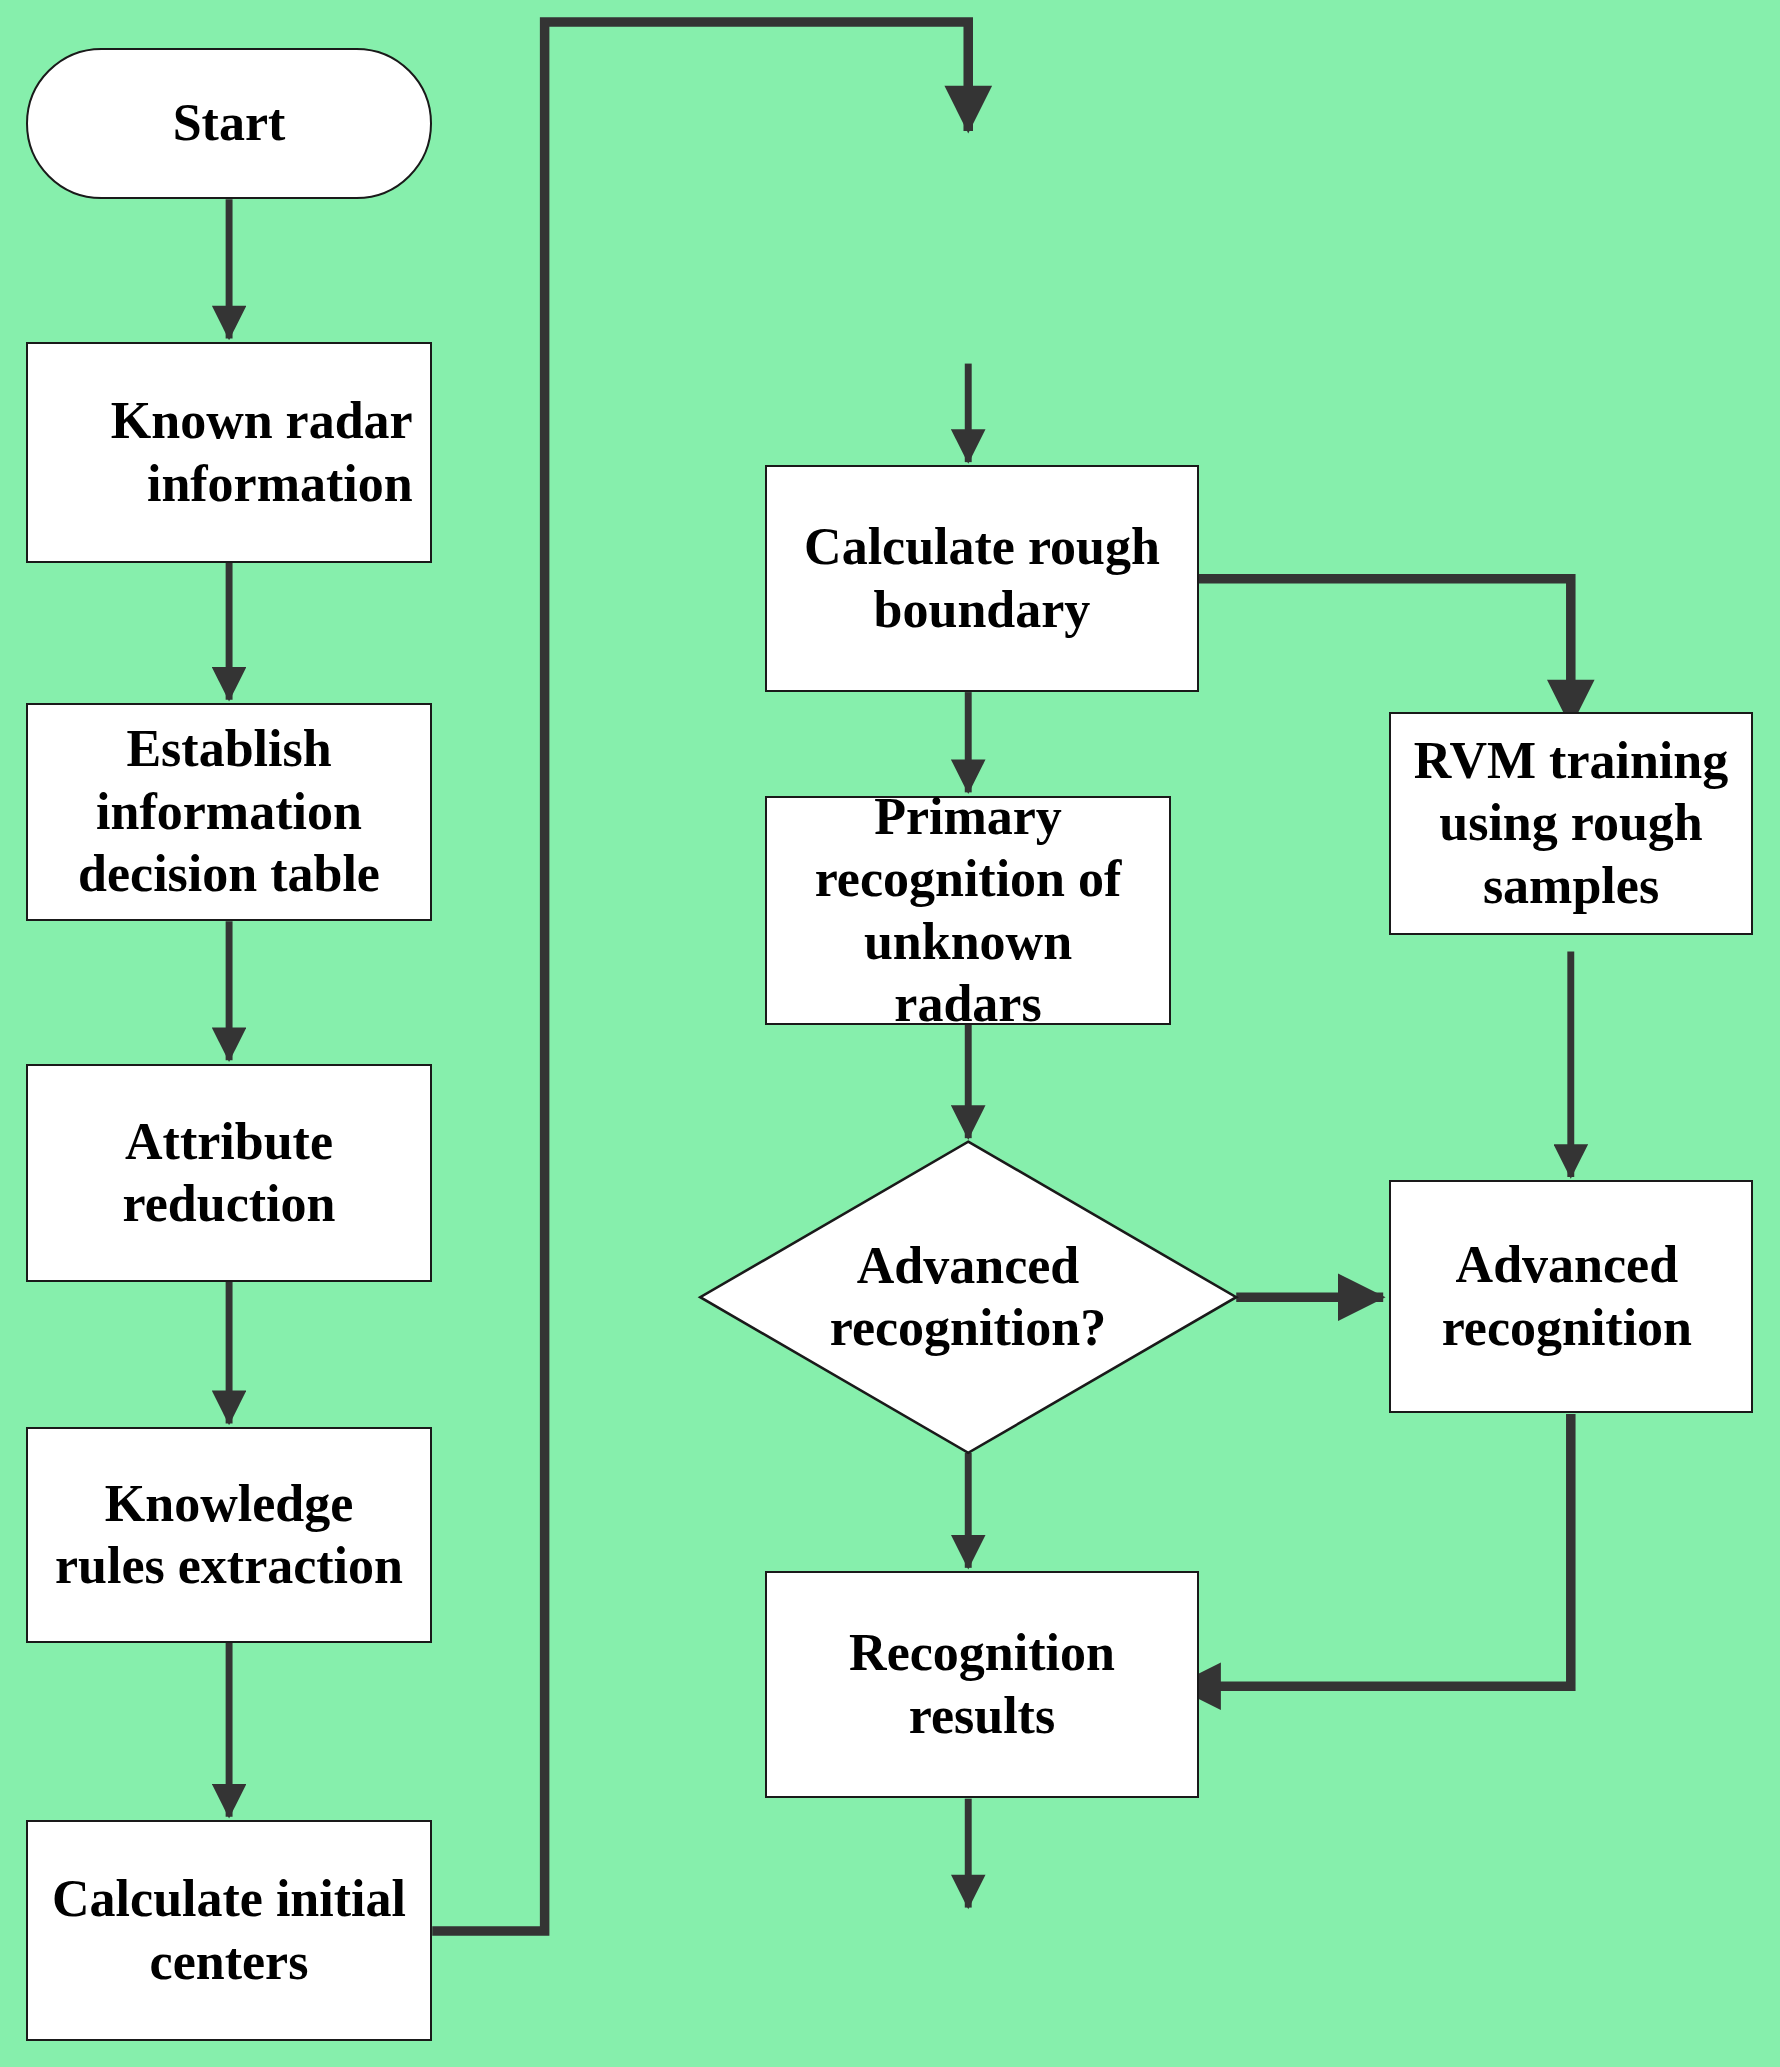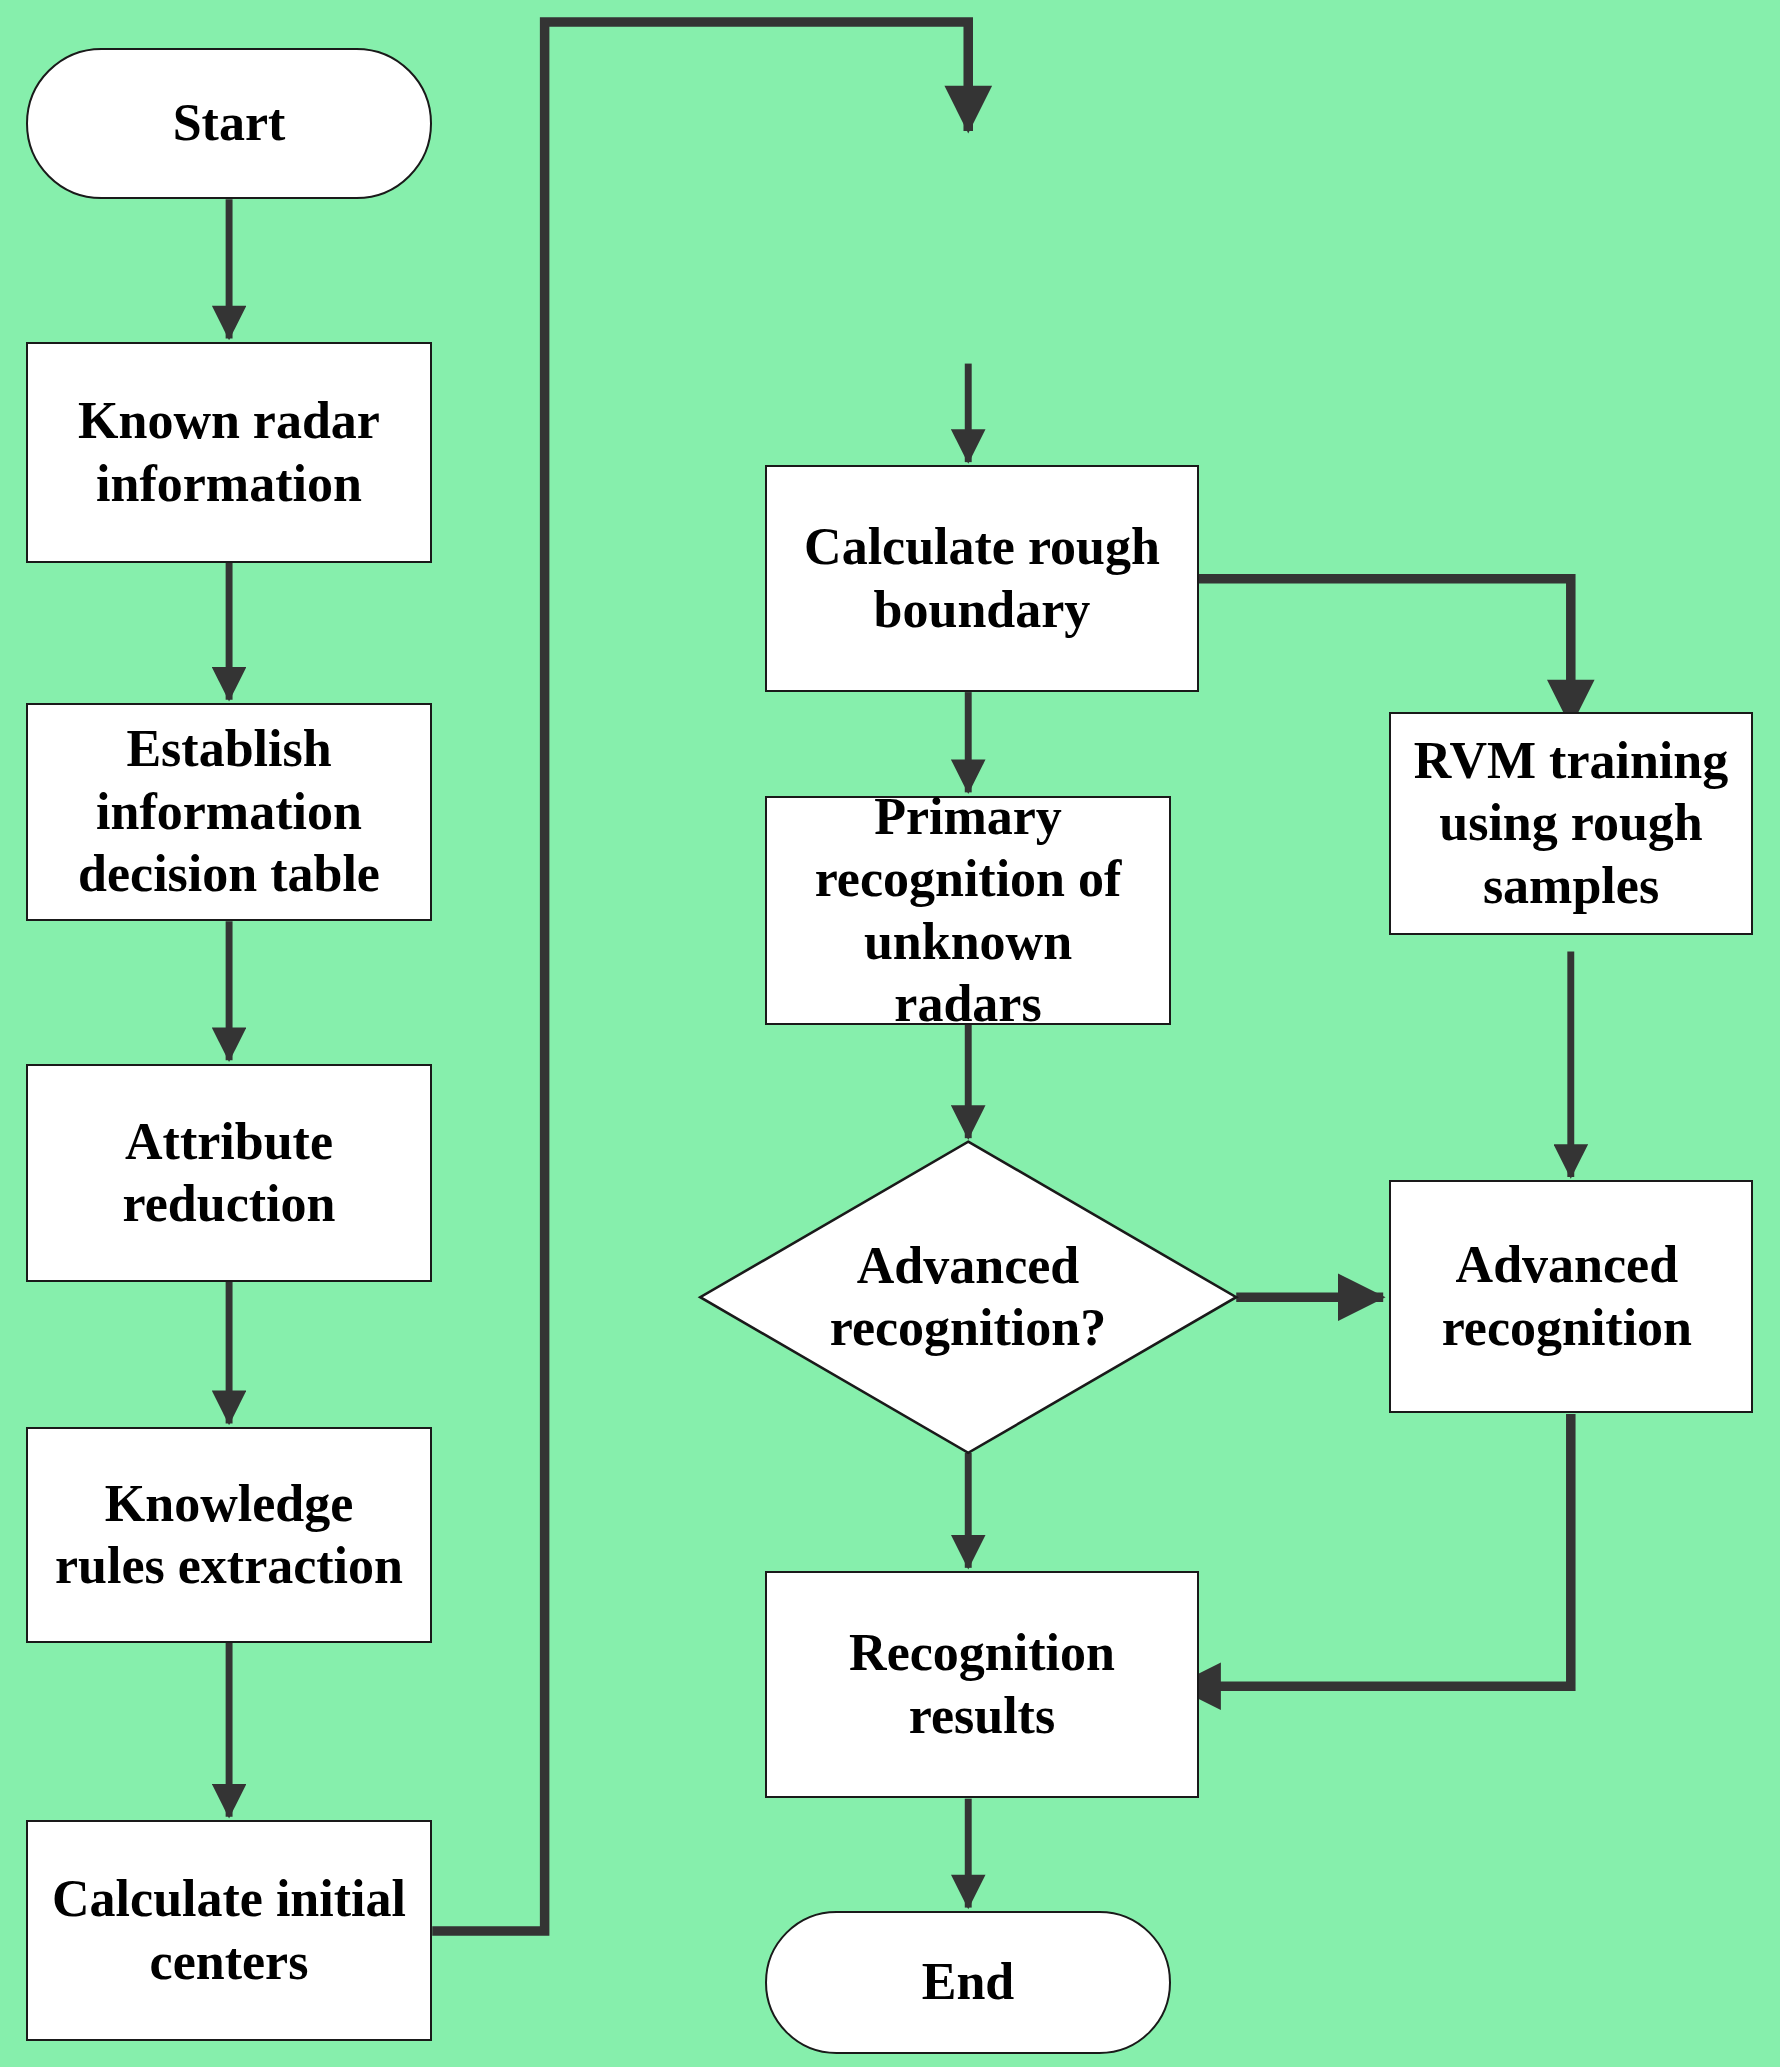--- a/index.html
+++ b/index.html
@@ -95,21 +95,21 @@
     <path class="edge thick" d="M 1817 1635 L 1817 1950 L 1360 1950" marker-end="url(#arrow)"></path>
     <path class="edge thin" d="M 1120 2080 L 1120 2206" marker-end="url(#arrow)"></path>
 
     <polygon class="shape-diamond" points="1120,1320 1430,1500 1120,1680 810,1500"></polygon>
   </svg>
 
   <div class="node terminator" style="left:26px; top:48px; width:406px; height:151px;">
     <span class="lbl">Start</span>
   </div>
 
-  <div class="node" style="left:26px; top:342px; width:406px; height:221px;">
+  <div class="node" style="left:26px; top:342px; width:406px; height:221px;text-align:right;">
     <span class="lbl">Known radar information</span>
   </div>
 
   <div class="node" style="left:26px; top:703px; width:406px; height:218px;justify-content:center;">
     <span class="lbl">Establish information decision table</span>
   </div>
 
   <div class="node" style="left:26px; top:1064px; width:406px; height:218px;">
     <span class="lbl">Attribute reduction</span>
   </div>
@@ -132,23 +132,20 @@
   </div>
 
   <div class="diamond-label" style="left:821px; top:1193px; width:294px; height:208px;">
     <span class="lbl">Advanced recognition?</span>
   </div>
 
   <div class="node" style="left:765px; top:1571px; width:434px; height:227px;">
     <span class="lbl">Recognition results</span>
   </div>
 
-  <div class="node terminator" style="left:765px; top:1911px; width:406px; height:143px;">
-    <span class="lbl">End</span>
-  </div>
 
   <div class="node" style="left:1389px; top:712px; width:364px; height:223px;">
     <span class="lbl">RVM training using rough samples</span>
   </div>
 
   <div class="node" style="left:1389px; top:1180px; width:364px; height:233px;padding-left:9px;">
     <span class="lbl">Advanced recognition</span>
   </div>
 
 </div>

